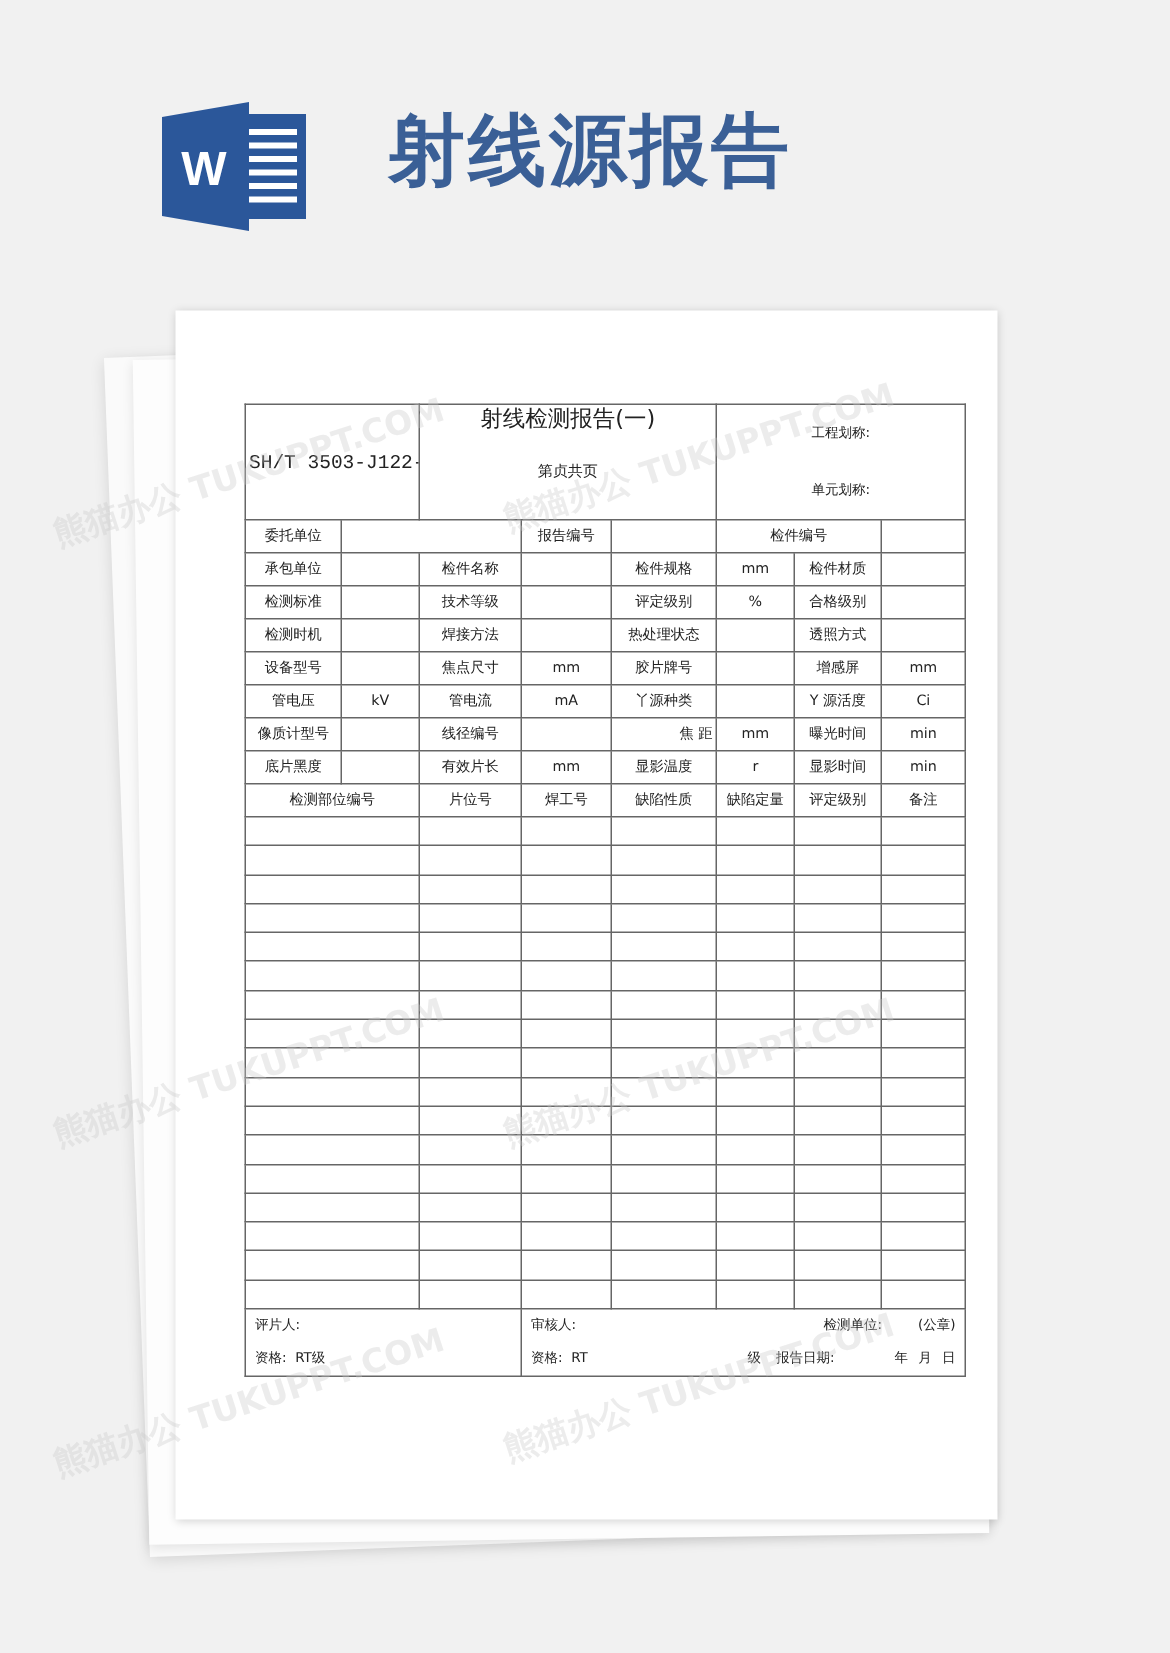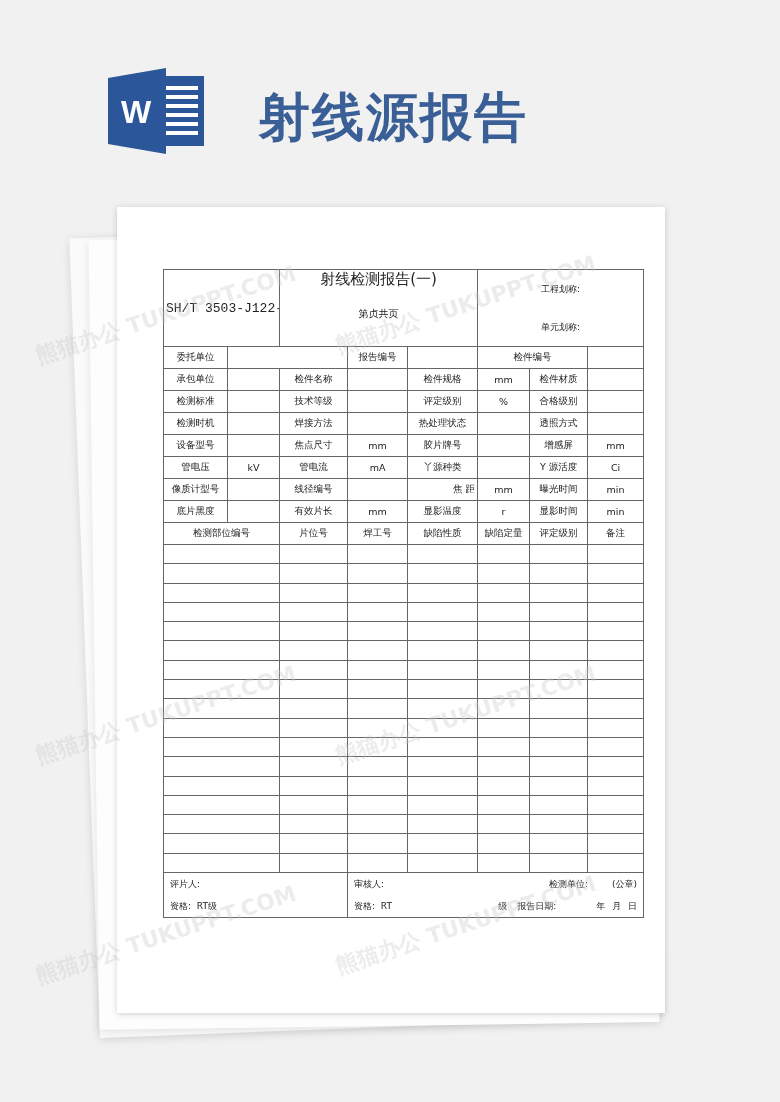--- a/index.html
+++ b/index.html
@@ -1,19 +1,19 @@
 <!DOCTYPE html>
 <html><head>
 <meta charset="utf-8">
 <style>
   html,body{margin:0;padding:0;}
   body{width:780px;height:1102px;background:#f1f1f1;position:relative;overflow:hidden;font-family:"DejaVu Sans","Liberation Sans",sans-serif;color:#222;}
   .banner{position:absolute;left:0;top:0;width:780px;height:200px;}
   .word-icon{position:absolute;left:108px;top:68px;width:100px;height:86px;}
-  .banner-title{position:absolute;left:258px;top:84px;font-family:Liberation Mono, monospace;font-weight:bold;font-size:52px;letter-spacing:2px;color:#3a5f96;line-height:76px;}
+  .banner-title{position:absolute;left:258px;top:64px;font-family:Liberation Serif, serif;font-weight:bold;font-size:52px;letter-spacing:2px;color:#3a5f96;line-height:76px;}
   .page-back2{position:absolute;left:100px;top:238px;width:560px;height:800px;background:#fafafa;transform:rotate(-2.2deg);transform-origin:left bottom;box-shadow:0 2px 10px rgba(0,0,0,0.12);}
   .page-back1{position:absolute;left:94px;top:236px;width:560px;height:790px;background:#fdfdfd;transform:rotate(-0.8deg);box-shadow:0 2px 8px rgba(0,0,0,0.10);}
   .page{position:absolute;left:117px;top:207px;width:548px;height:806px;background:#fff;box-shadow:0 1px 6px rgba(0,0,0,0.18);}
   table.form{position:absolute;left:46px;top:62px;width:480px;border-collapse:collapse;table-layout:fixed;font-size:9.5px;}
   table.form td{border:1px solid #666;height:21px;padding:0 2px;text-align:center;white-space:nowrap;overflow:hidden;}
   td.r{text-align:right;}
   .hdr-code{font-size:13px;font-family:Liberation Mono, monospace;}
   .hdr-title{font-size:15px;vertical-align:top;padding-top:8px;}
   .hdr-title .pg{display:block;font-size:10px;margin-top:18px;}
   .proj{text-align:left;font-size:9px;vertical-align:top;}

